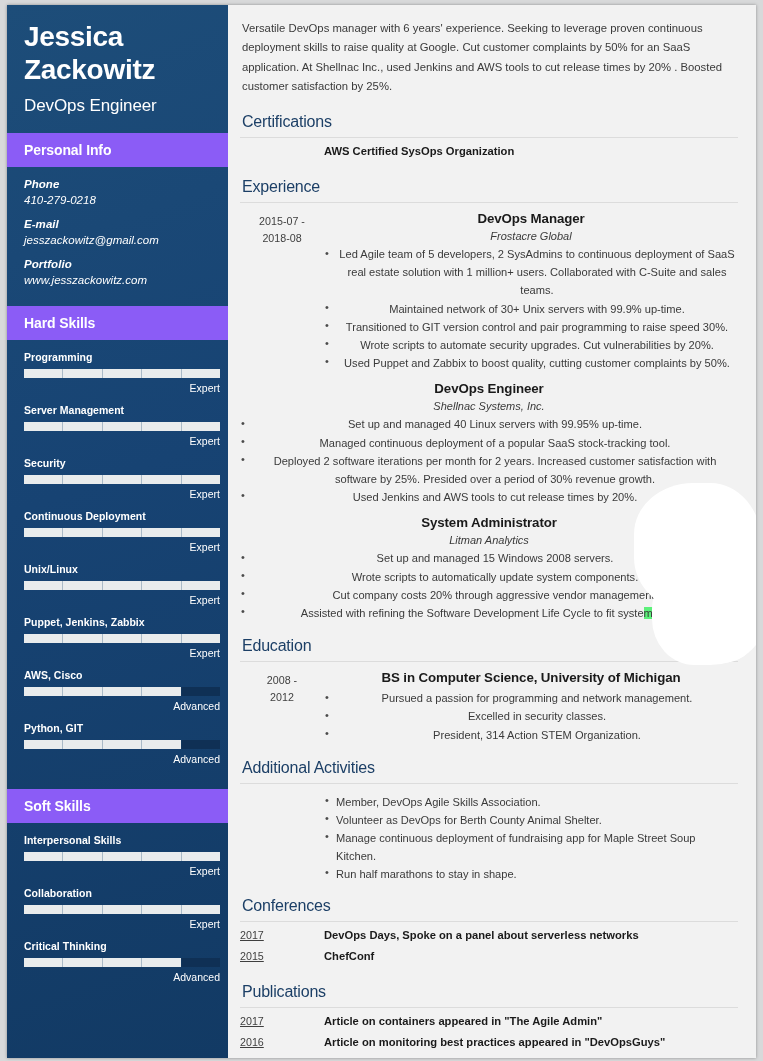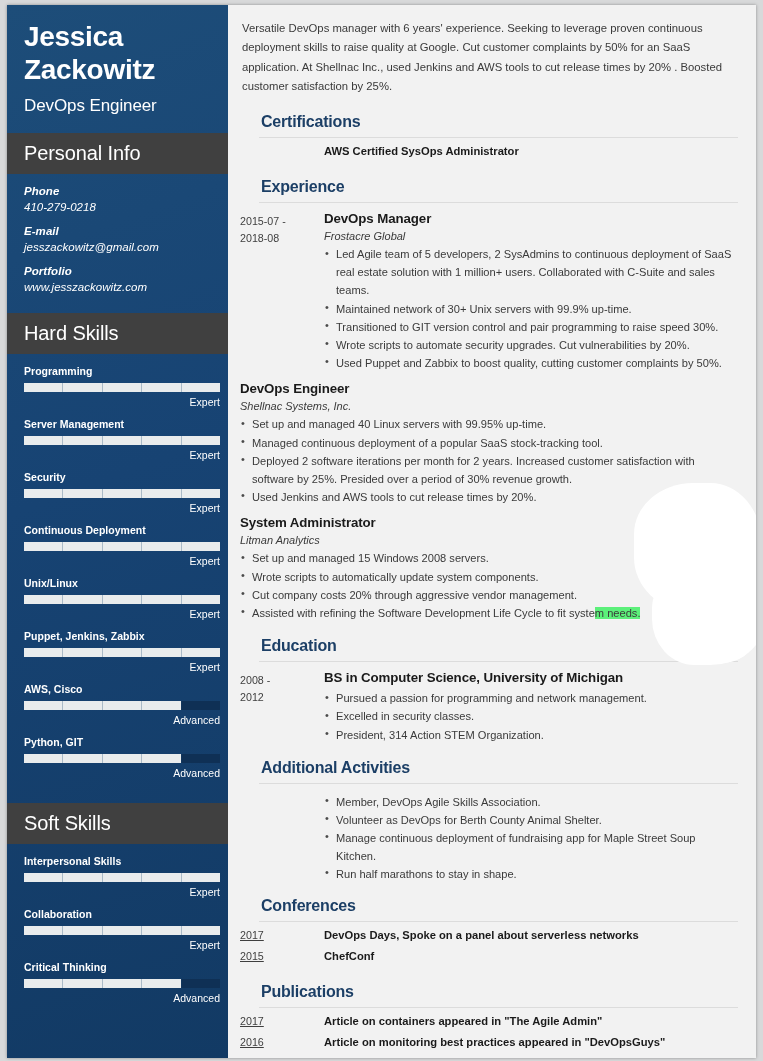--- a/index.html
+++ b/index.html
@@ -50,23 +50,23 @@
   }
   .job-title {
     font-size: 17px;
     font-weight: 400;
     margin-top: 9px;
     margin-bottom: 13px;
     letter-spacing: -0.1px;
   }
 
   .sb-head {
-    background: #404040;
-    font-size: 20px;
-    font-weight: normal;
+    background: #8b5cf6;
+    font-size: 14px;
+    font-weight: bold;
     padding: 9px 17px 9px 17px;
     letter-spacing: -0.1px;
   }
 
   .contact-list { padding: 11px 17px 8px 17px; font-style: italic; }
   .contact-item { margin-bottom: 12px; }
   .contact-label {
     font-size: 11.5px;
     font-weight: bold;
     margin-bottom: 4px;
@@ -127,29 +127,28 @@
     font-size: 11.3px;
     line-height: 1.72;
     color: #3a3a3a;
     padding: 2px 2px 10px 2px;
     text-align: left;
   }
 
   .sec { margin-bottom: 2px; }
   .sec-title {
     font-size: 16px;
-    font-weight: bold;
+    font-weight: normal;
     color: #1c3f66;
     padding: 6px 0 6px 2px;
     border-bottom: 1px solid #dcdcdc;
     letter-spacing: -0.2px;
-    margin-left: 19px;
-  }
-
-  .rows { padding-top: 8px; }
+  }
+
+  .rows { padding-top: 8px; text-align: center; }
   .row {
     display: flex;
     margin-bottom: 9px;
   }
   .row-date {
     flex: 0 0 84px;
     font-size: 10.7px;
     color: #3f3f3f;
     line-height: 1.62;
     padding-top: 2px;
@@ -428,21 +427,21 @@
 
   <main class="main">
 
     <p class="summary">Versatile DevOps manager with 6 years' experience. Seeking to leverage proven continuous deployment skills to raise quality at Google. Cut customer complaints by 50% for an SaaS application. At Shellnac Inc., used Jenkins and AWS tools to cut release times by 20% . Boosted customer satisfaction by 25%.</p>
 
     <section class="sec">
       <div class="sec-title">Certifications</div>
       <div class="flat-rows" id="certifications-rows">
           <div class="flat-row">
             <div class="flat-date"></div>
-            <div class="flat-text">AWS Certified SysOps Administrator</div>
+            <div class="flat-text">AWS Certified SysOps Organization</div>
           </div>
         </div>
     </section>
 
     <section class="sec">
       <div class="sec-title">Experience</div>
       <div class="rows" id="experience-rows">
           <div class="row">
             <div class="row-date">
               <div>2015-07 -</div>

